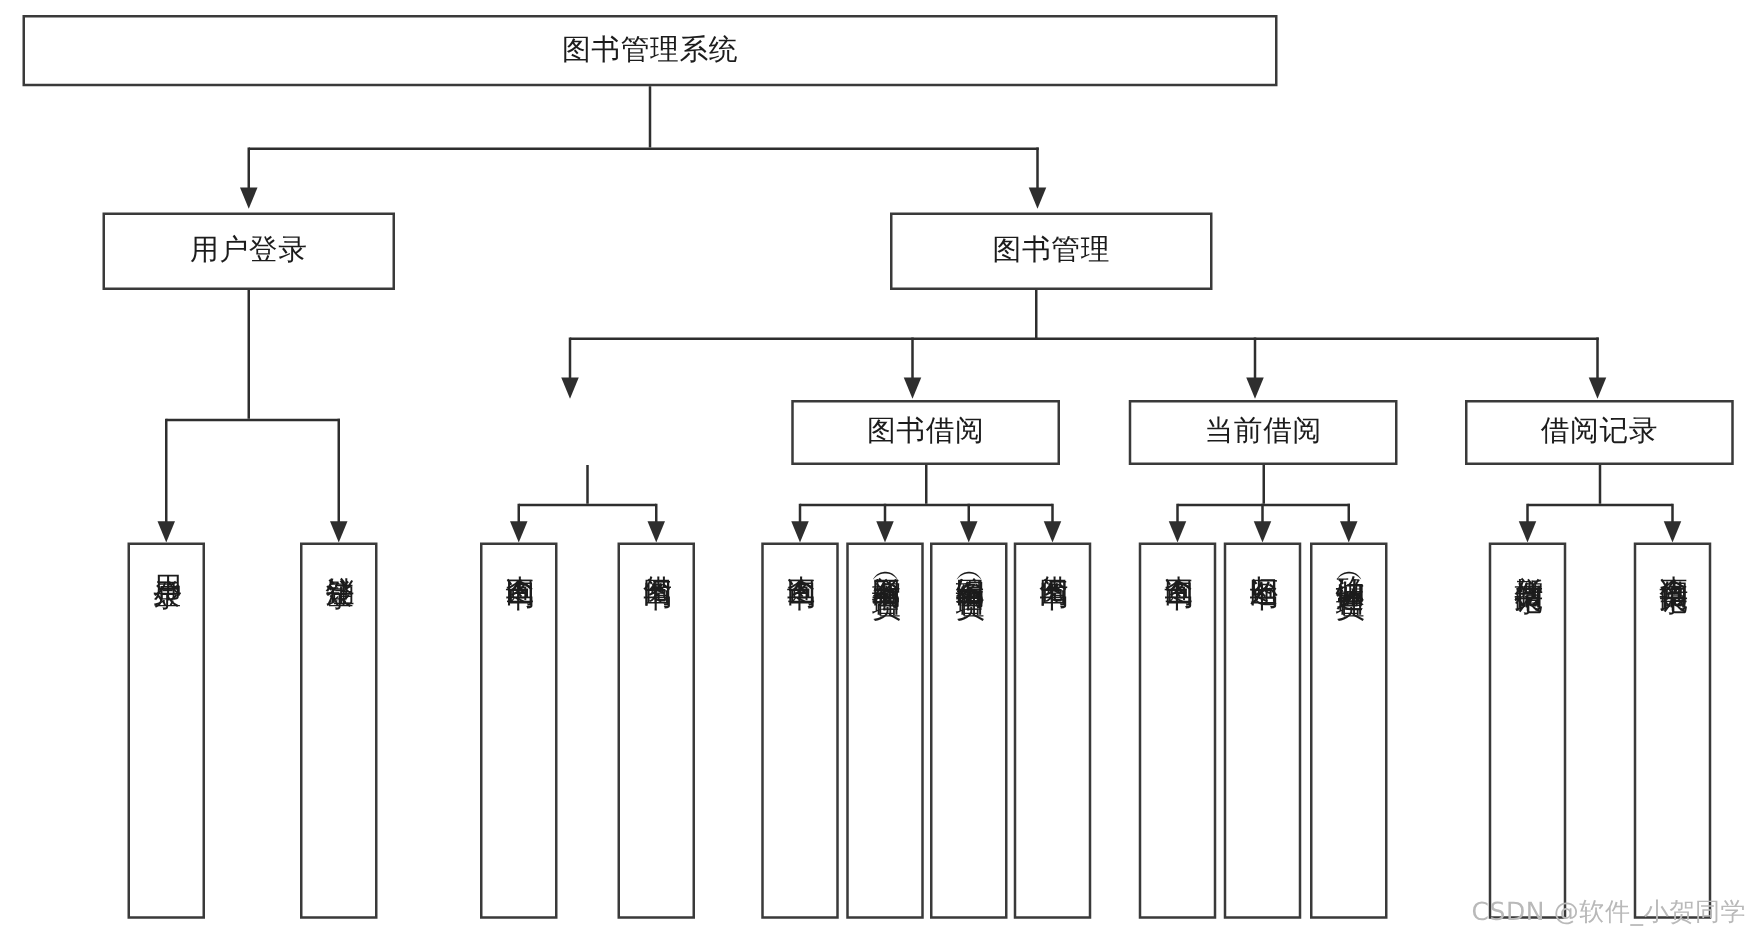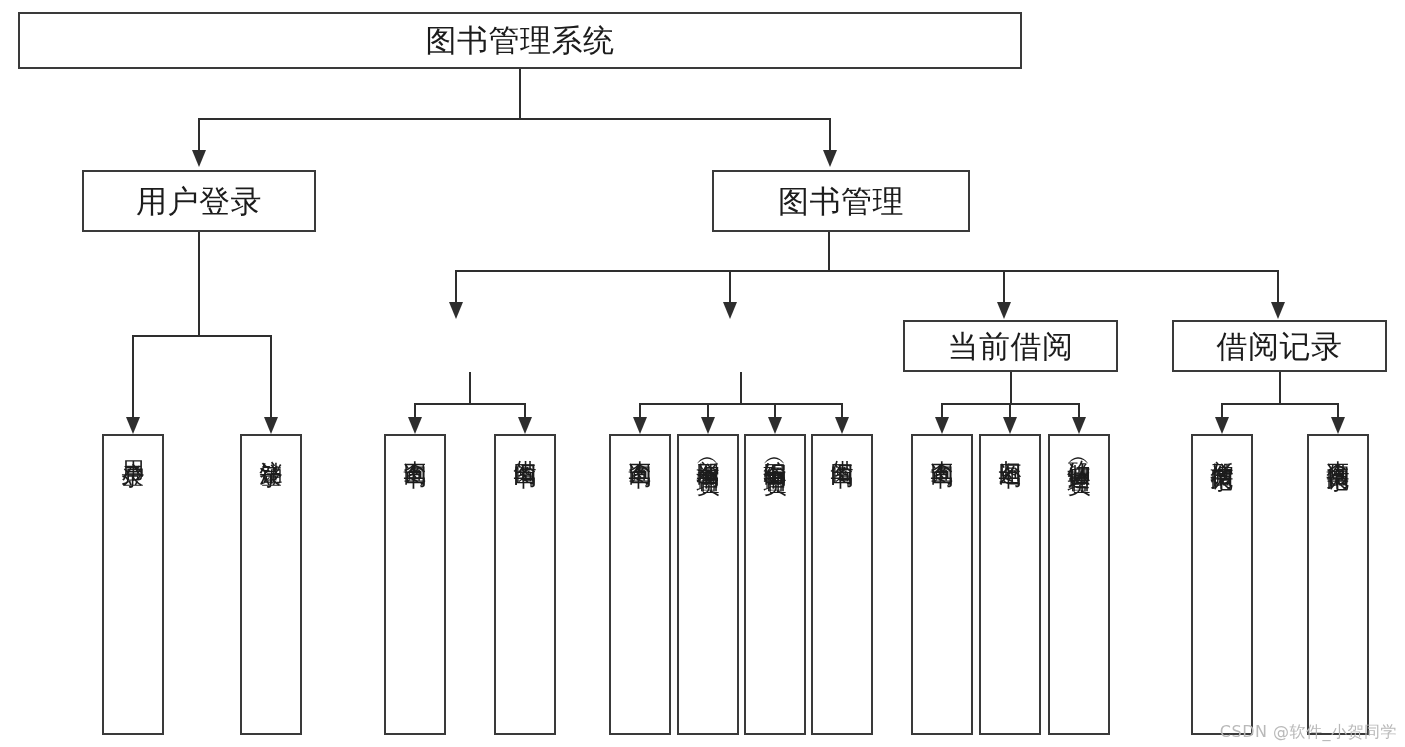--- a/index.html
+++ b/index.html
@@ -27,21 +27,21 @@
     justify-content: center;
     color: #1c1c1c;
     line-height: 1.18;
   }
   .node-label {
     display: block;
     text-align: center;
   }
   
   .h-node .node-label {
-    font-size: 31px;
+    font-size: 23px;
     letter-spacing: 0.5px;
     white-space: nowrap;
   }
   
   .v-node {
     align-items: flex-start;
     padding-top: 6px;
   }
   .v-node .node-label {
     writing-mode: vertical-rl;
@@ -63,21 +63,21 @@
     width: 0;
     height: 0;
     border-left: 7px solid transparent;
     border-right: 7px solid transparent;
     border-top: 17px solid #2e2e2e;
   }
   .watermark {
     position: absolute;
     right: 8px;
     bottom: 4px;
-    font-size: 16px;
+    font-size: 20px;
     color: #b9b9b9;
     letter-spacing: 0.5px;
     white-space: nowrap;
     font-family: "DejaVu Sans", "Liberation Sans", sans-serif;
   }
 </style>
 </head>
 <body>
 
 <div id="canvas">
@@ -113,20 +113,23 @@
   <div class="edge h" style="left:456px; top:270px; width:823px;"></div>
   <div class="edge v" style="left:455px; top:270px; height:34px;"></div>
   <div class="arrow" style="left:449px; top:302px;"></div>
   <div class="edge v" style="left:729px; top:270px; height:34px;"></div>
   <div class="arrow" style="left:723px; top:302px;"></div>
   <div class="edge v" style="left:1003px; top:270px; height:34px;"></div>
   <div class="arrow" style="left:997px; top:302px;"></div>
   <div class="edge v" style="left:1277px; top:270px; height:34px;"></div>
   <div class="arrow" style="left:1271px; top:302px;"></div>
 
+  <div class="node h-node" style="left:633px; top:320px; width:215px; height:52px;">
+    <span class="node-label">图书借阅</span>
+  </div>
   <div class="node h-node" style="left:903px; top:320px; width:215px; height:52px;">
     <span class="node-label">当前借阅</span>
   </div>
   <div class="node h-node" style="left:1172px; top:320px; width:215px; height:52px;">
     <span class="node-label">借阅记录</span>
   </div>
 
   <div class="edge v" style="left:469px; top:372px; height:31px;"></div>
   <div class="edge h" style="left:415px; top:403px; width:110px;"></div>
   <div class="edge v" style="left:414px; top:403px; height:16px;"></div>

